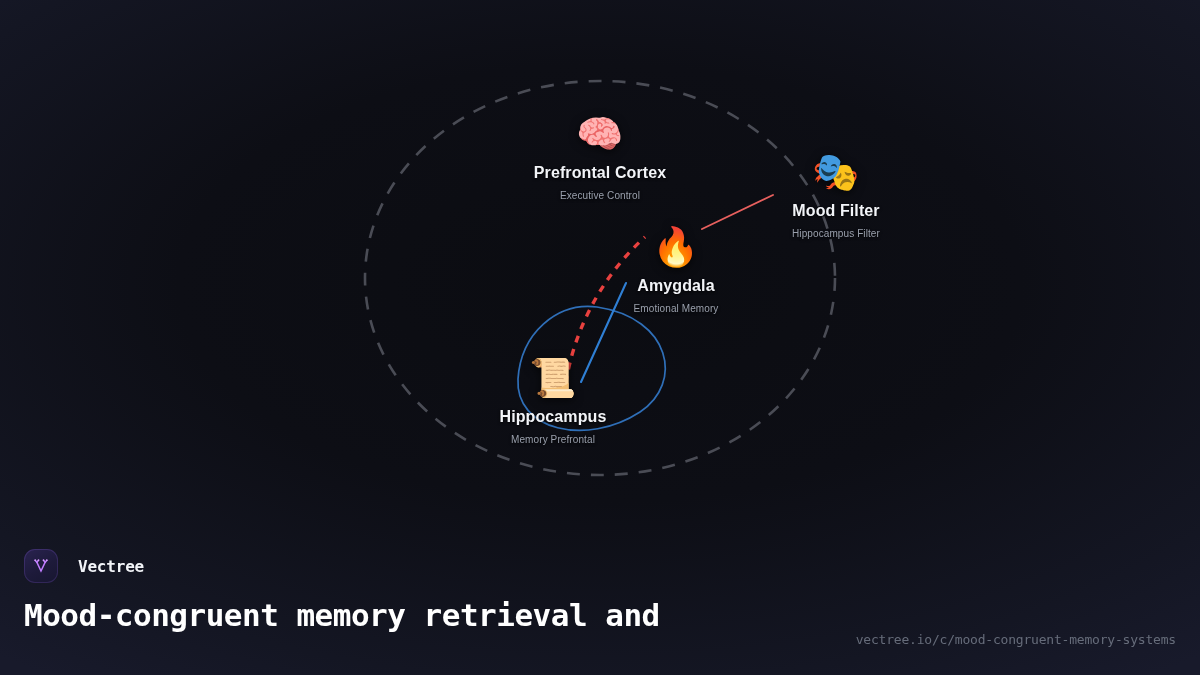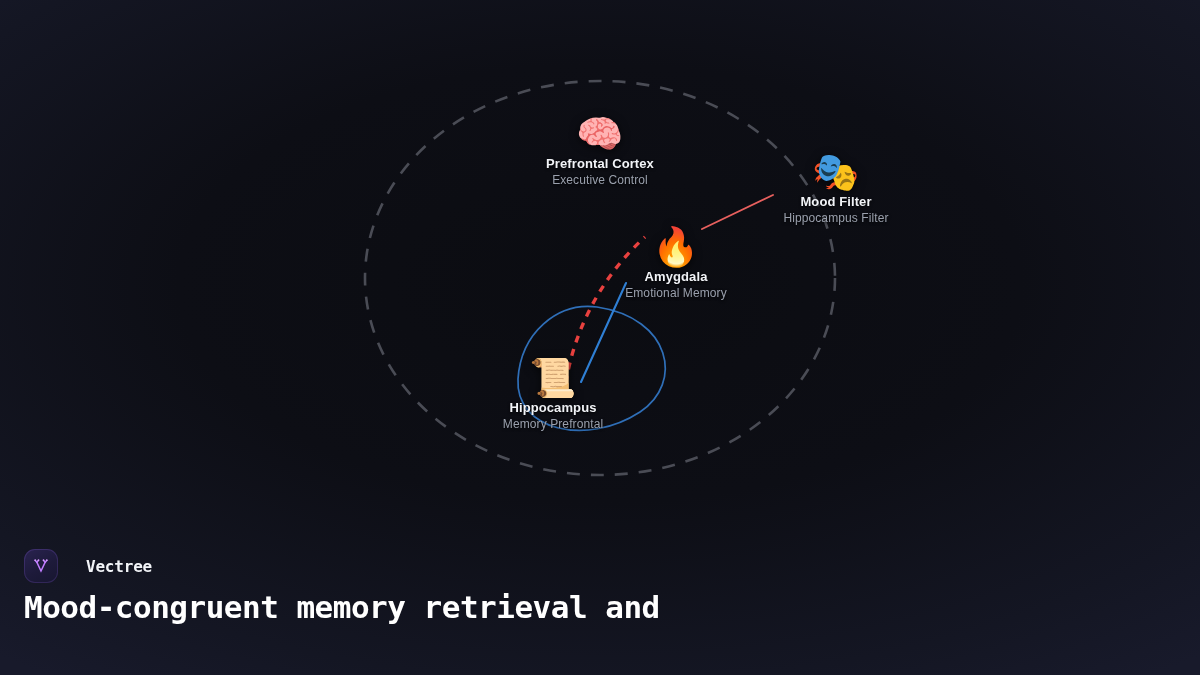--- a/index.html
+++ b/index.html
@@ -58,32 +58,32 @@
   .node-emoji {
     font-size: 38px;
     line-height: 44px;
     height: 44px;
     display: block;
     filter: drop-shadow(0 2px 5px rgba(0,0,0,.65));
   }
 
   .node-label {
     display: block;
-    margin-top: 0;
-    font-size: 13px;
+    margin-top: 8px;
+    font-size: 16px;
     font-weight: bold;
     color: #f2f4f8;
     letter-spacing: .1px;
     text-shadow: 0 1px 3px rgba(0,0,0,.9);
   }
 
   .node-sub {
     display: block;
-    margin-top: 2px;
-    font-size: 12px;
+    margin-top: 8px;
+    font-size: 10px;
     color: #9aa0ad;
     letter-spacing: .1px;
     text-shadow: 0 1px 3px rgba(0,0,0,.9);
   }
 
   #node-prefrontal-cortex { left: 600px; top: 112px; }
   #node-mood-state        { left: 836px; top: 150px; }
   #node-amygdala          { left: 676px; top: 225px; }
   #node-hippocampus       { left: 553px; top: 356px; }
 
@@ -93,21 +93,21 @@
     left: 0;
     top: 525px;
     width: 1200px;
     height: 150px;
     padding: 24px 24px 0 24px;
   }
 
   .brand {
     display: flex;
     align-items: center;
-    gap: 28px;
+    gap: 20px;
     height: 34px;
   }
 
   .brand-mark {
     width: 34px;
     height: 34px;
     border-radius: 11px;
     background: linear-gradient(150deg, #2a2350 0%, #1d1a3a 55%, #171630 100%);
     display: flex;
     align-items: center;
@@ -118,21 +118,21 @@
 
   .brand-name {
     font-family: "DejaVu Sans Mono", "Liberation Mono", monospace;
     font-size: 16px;
     font-weight: bold;
     color: #f2f4f8;
     letter-spacing: -.2px;
   }
 
   .headline {
-    margin-top: 8px;
+    margin-top: 16px;
     font-family: "DejaVu Sans Mono", "Liberation Mono", monospace;
     font-size: 31px;
     font-weight: bold;
     line-height: 1.06;
     color: #ffffff;
     letter-spacing: -.5px;
     max-width: 790px;
   }
 
   .headline-line { display: block; }
@@ -214,16 +214,17 @@
           </g>
         </svg>
       </span>
       <span class="brand-name">Vectree</span>
     </div>
 
     <h1 class="headline">
       <span class="headline-line">Mood-congruent memory retrieval and</span>
     </h1>
 
+    <div class="url">vectree.io/c/mood-congruent-memory-systems</div>
 
   </div>
 
 </div>
 
 </body></html>

